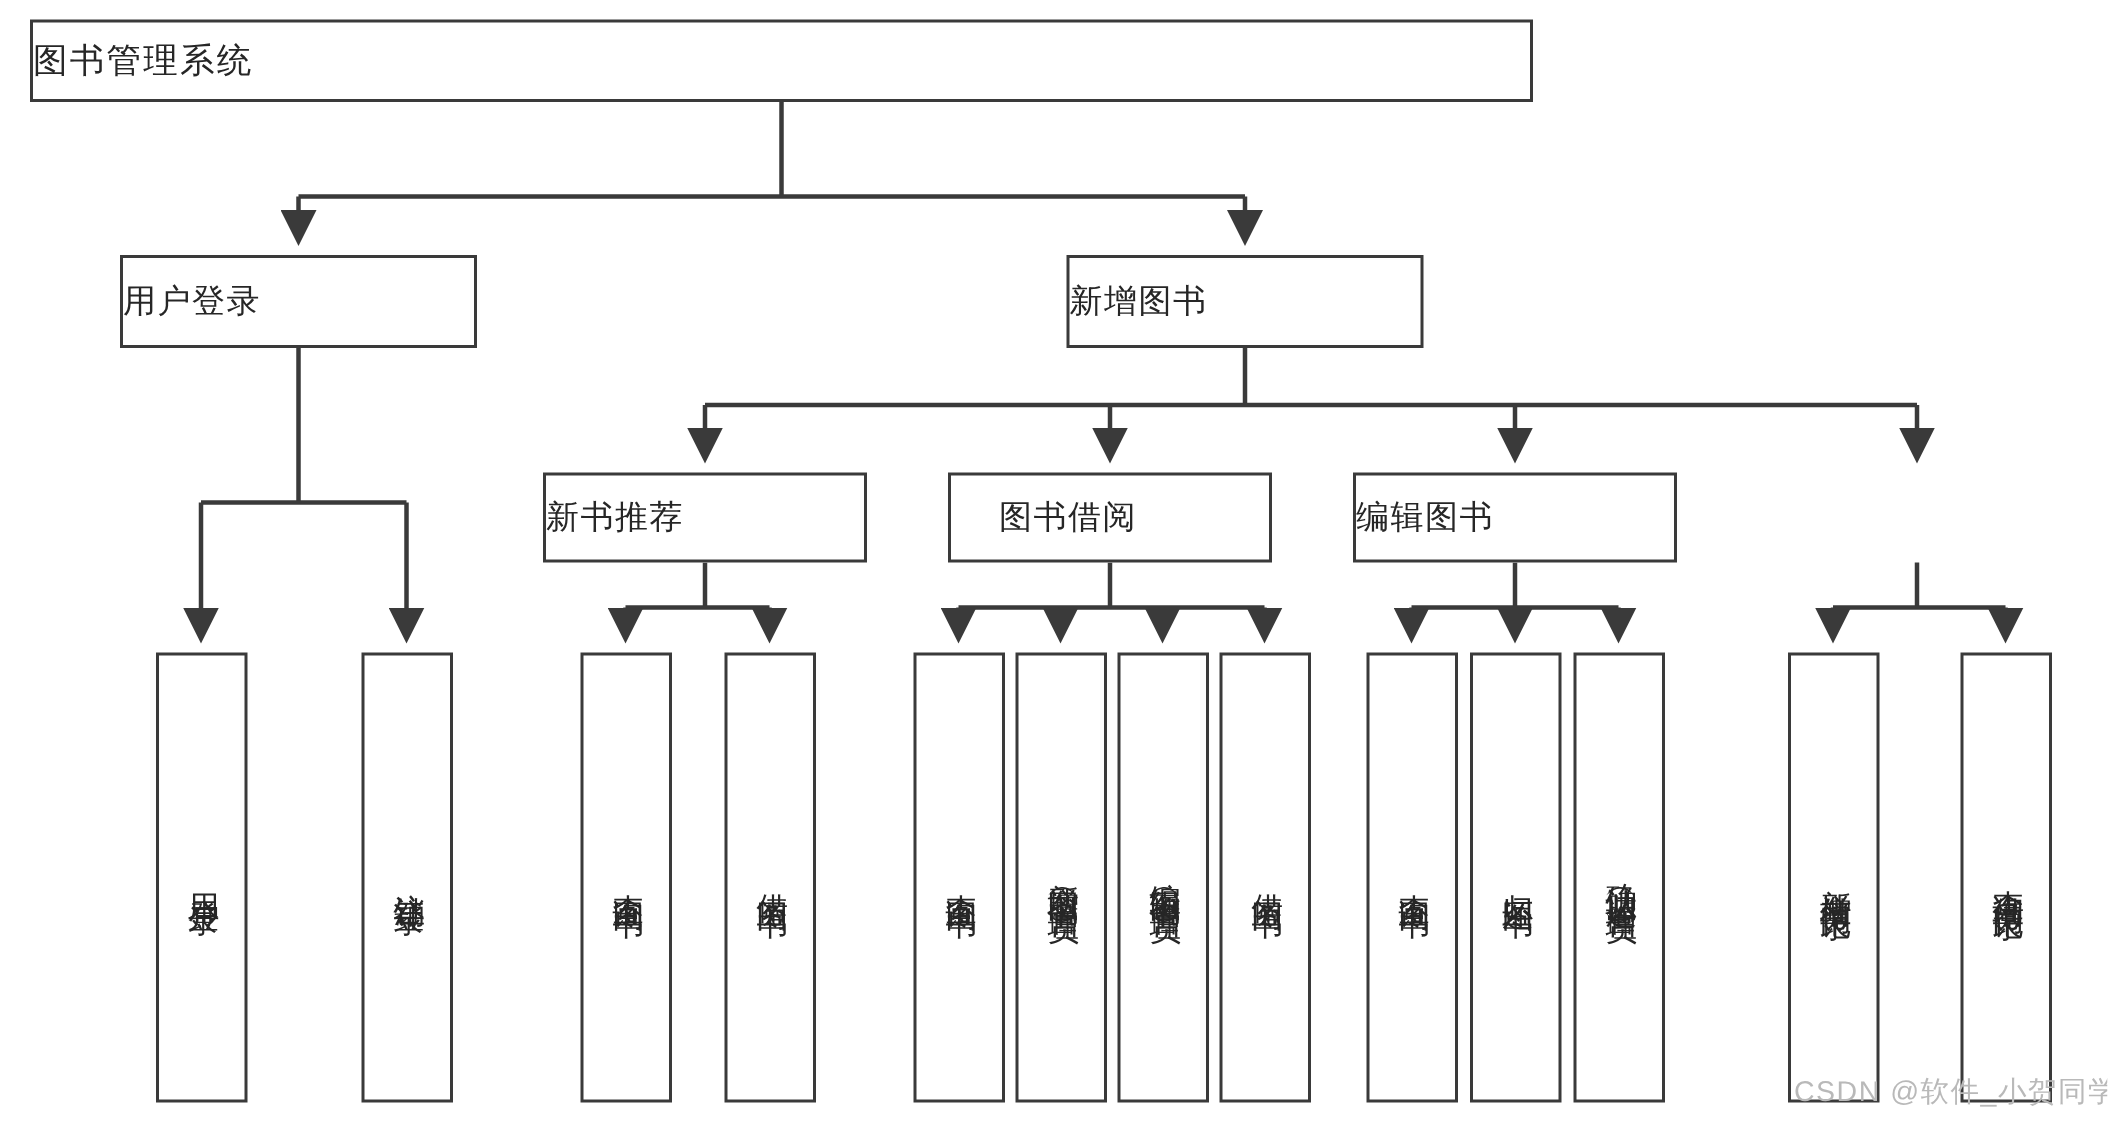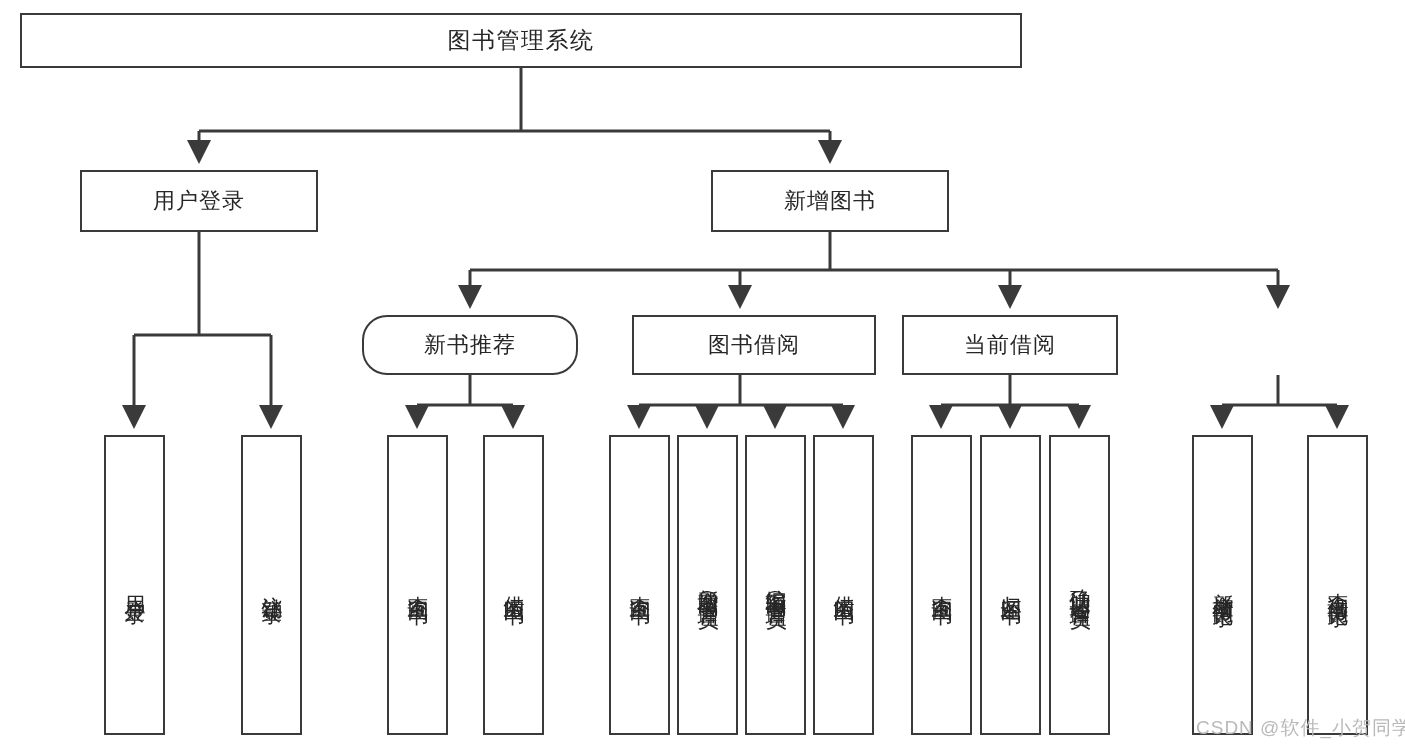--- a/index.html
+++ b/index.html
@@ -27,21 +27,20 @@
     height: 747px;
     pointer-events: none;
   }
   .node {
     position: absolute;
     box-sizing: border-box;
     background: #ffffff;
     border: 2px solid #3a3a3a;
     display: flex;
     align-items: center;
-    justify-content: center;
     text-align: center;
     color: #262626;
     line-height: 1.18;
   }
   .node.h {
     font-size: 22px;
     letter-spacing: 1px;
   }
   .node.root {
     font-size: 23px;
@@ -130,28 +129,28 @@
     <span>图书管理系统</span>
   </div>
 
   <div class="node h" style="left:80px; top:170px; width:238px; height:62px;">
     <span>用户登录</span>
   </div>
   <div class="node h" style="left:711px; top:170px; width:238px; height:62px;">
     <span>新增图书</span>
   </div>
 
-  <div class="node h" style="left:362px; top:315px; width:216px; height:60px;border-radius:25px;">
+  <div class="node h" style="left:362px; top:315px; width:216px; height:60px;">
     <span>新书推荐</span>
   </div>
-  <div class="node h" style="left:632px; top:315px; width:244px; height:60px;">
+  <div class="node h" style="left:632px; top:315px; width:216px; height:60px;padding-left:32px;">
     <span>图书借阅</span>
   </div>
   <div class="node h" style="left:902px; top:315px; width:216px; height:60px;">
-    <span>当前借阅</span>
+    <span>编辑图书</span>
   </div>
 
   <div class="node v" style="left:104px; top:435px; width:61px; height:300px;">
     <span class="vtext">用户登录</span>
   </div>
   <div class="node v" style="left:241px; top:435px; width:61px; height:300px;">
     <span class="vtext">注销登录</span>
   </div>
 
   <div class="node v" style="left:387px; top:435px; width:61px; height:300px;">

